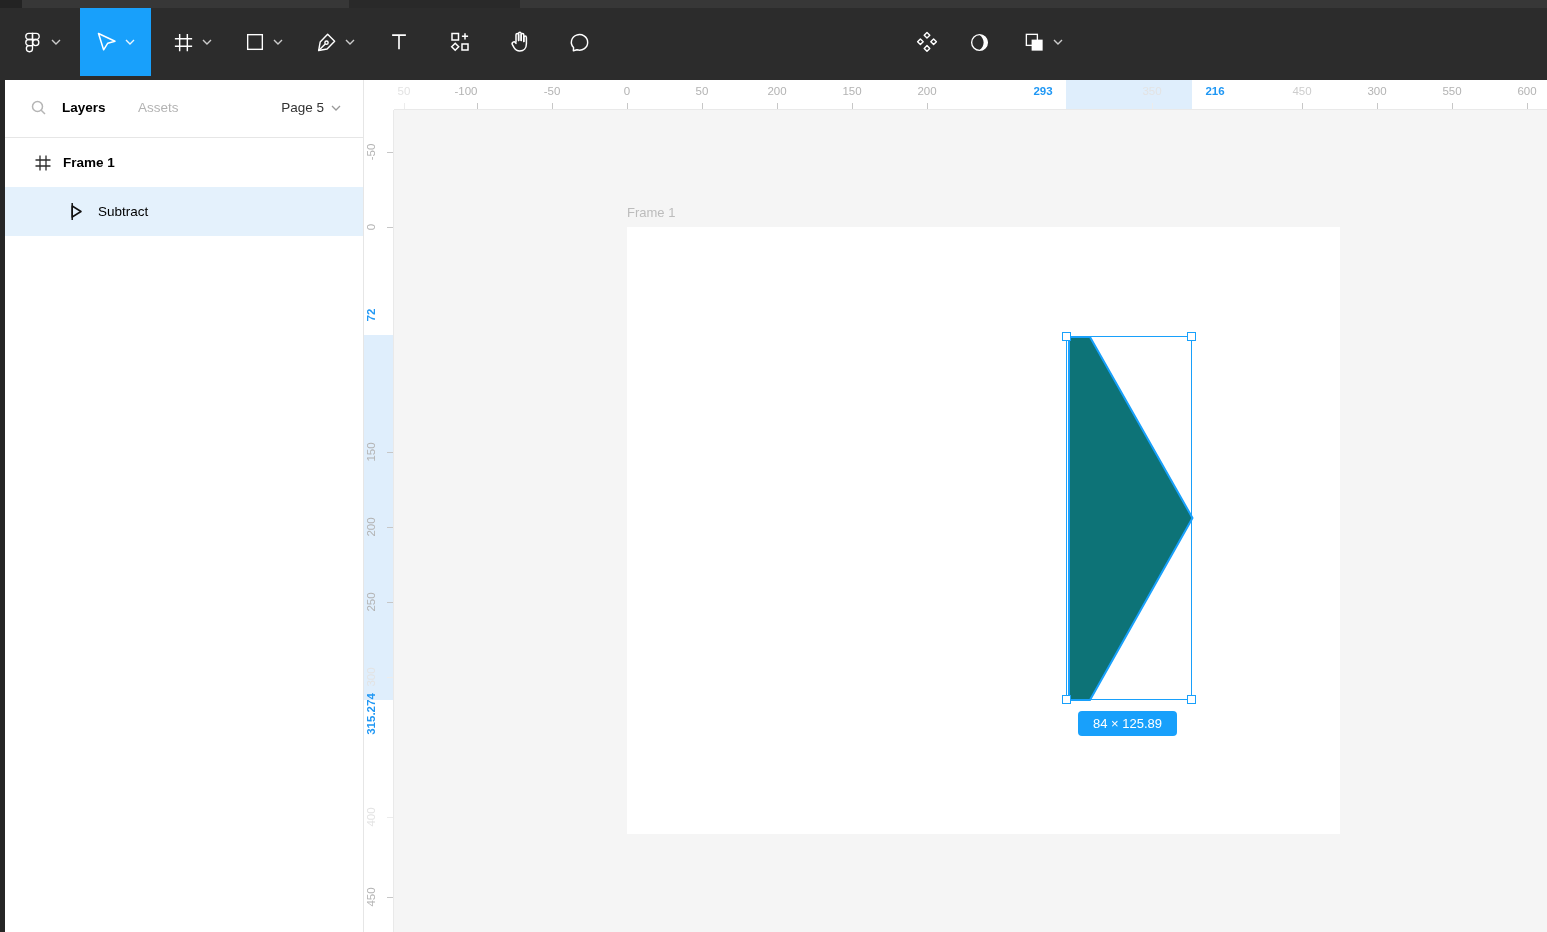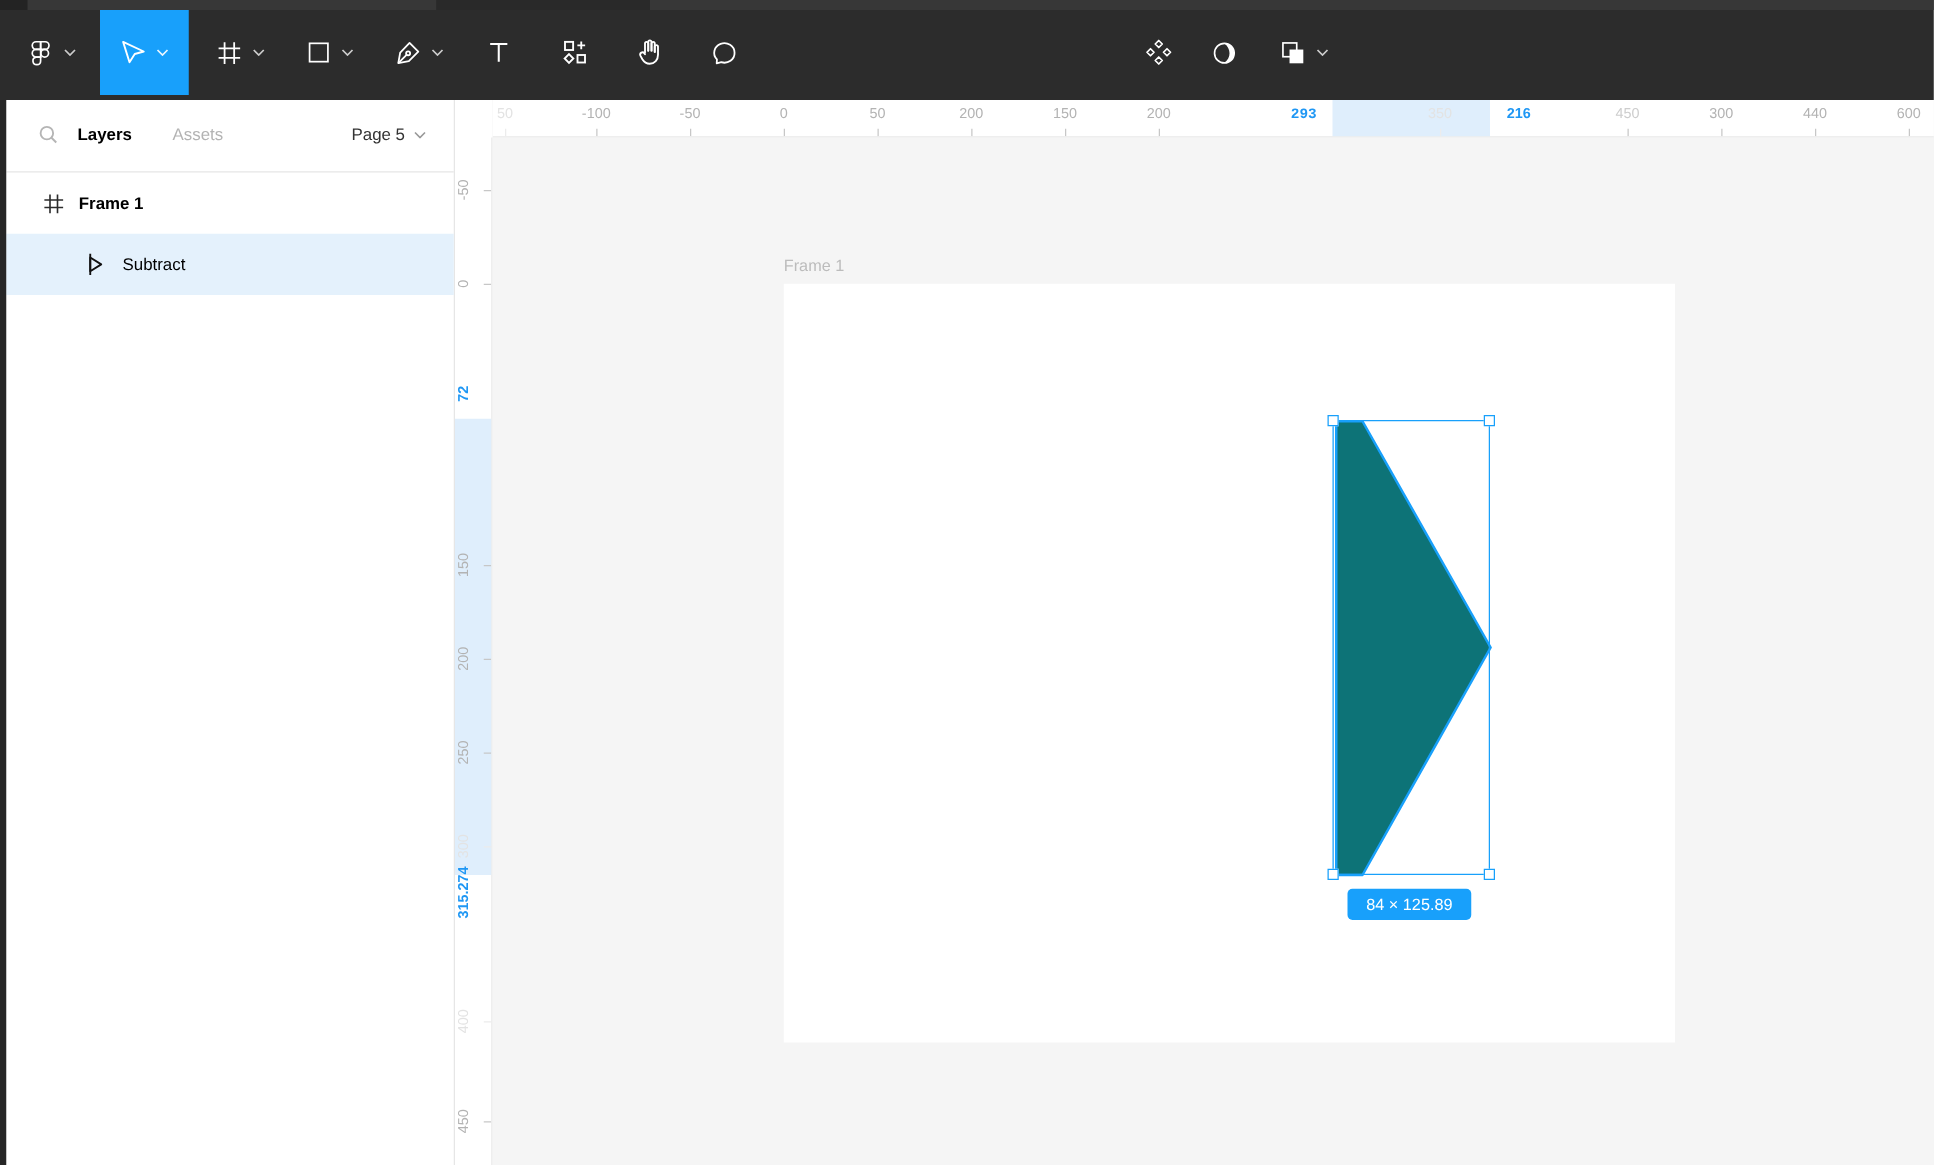--- a/index.html
+++ b/index.html
@@ -203,43 +203,43 @@
     <span class="abs" style="left:93px;">Subtract</span>
   </div>
 </div>
 
 <div id="canvas-wrap">
 
   <div id="h-ruler">
     <div id="h-band"></div>
   <span class="h-mark faint" style="left: 40px;">50</span>
       <i class="h-tick faint" style="left: 40px;"></i>
-      <span class="h-mark normal" style="left: 113px;">-100</span>
+      <span class="h-mark normal" style="left: 102px;">-100</span>
       <i class="h-tick" style="left: 113px;"></i>
       <span class="h-mark normal" style="left: 188px;">-50</span>
       <i class="h-tick" style="left: 188px;"></i>
       <span class="h-mark normal" style="left: 263px;">0</span>
       <i class="h-tick" style="left: 263px;"></i>
       <span class="h-mark normal" style="left: 338px;">50</span>
       <i class="h-tick" style="left: 338px;"></i>
       <span class="h-mark normal" style="left: 413px;">200</span>
       <i class="h-tick" style="left: 413px;"></i>
       <span class="h-mark normal" style="left: 488px;">150</span>
       <i class="h-tick" style="left: 488px;"></i>
       <span class="h-mark normal" style="left: 563px;">200</span>
       <i class="h-tick" style="left: 563px;"></i>
-      <span class="h-mark blue" style="left: 679px; font-family: Liberation Mono, monospace;">293</span>
+      <span class="h-mark blue" style="left: 679px;">293</span>
       <span class="h-mark faint" style="left: 788px;">350</span>
       <i class="h-tick faint" style="left: 788px;"></i>
       <span class="h-mark blue" style="left: 851px;">216</span>
       <span class="h-mark dim" style="left: 938px;">450</span>
       <i class="h-tick" style="left: 938px;"></i>
       <span class="h-mark normal" style="left: 1013px;">300</span>
       <i class="h-tick" style="left: 1013px;"></i>
-      <span class="h-mark normal" style="left: 1088px;">440</span>
+      <span class="h-mark normal" style="left: 1088px;">550</span>
       <i class="h-tick" style="left: 1088px;"></i>
       <span class="h-mark normal" style="left: 1163px;">600</span>
       <i class="h-tick" style="left: 1163px;"></i>
     </div>
 
   <div id="v-ruler">
     <div id="v-band"></div>
   <span class="v-mark normal" style="top: 65px;">-50</span>
       <i class="v-tick" style="top: 72px;"></i>
       <span class="v-mark normal" style="top: 140px;">0</span>

